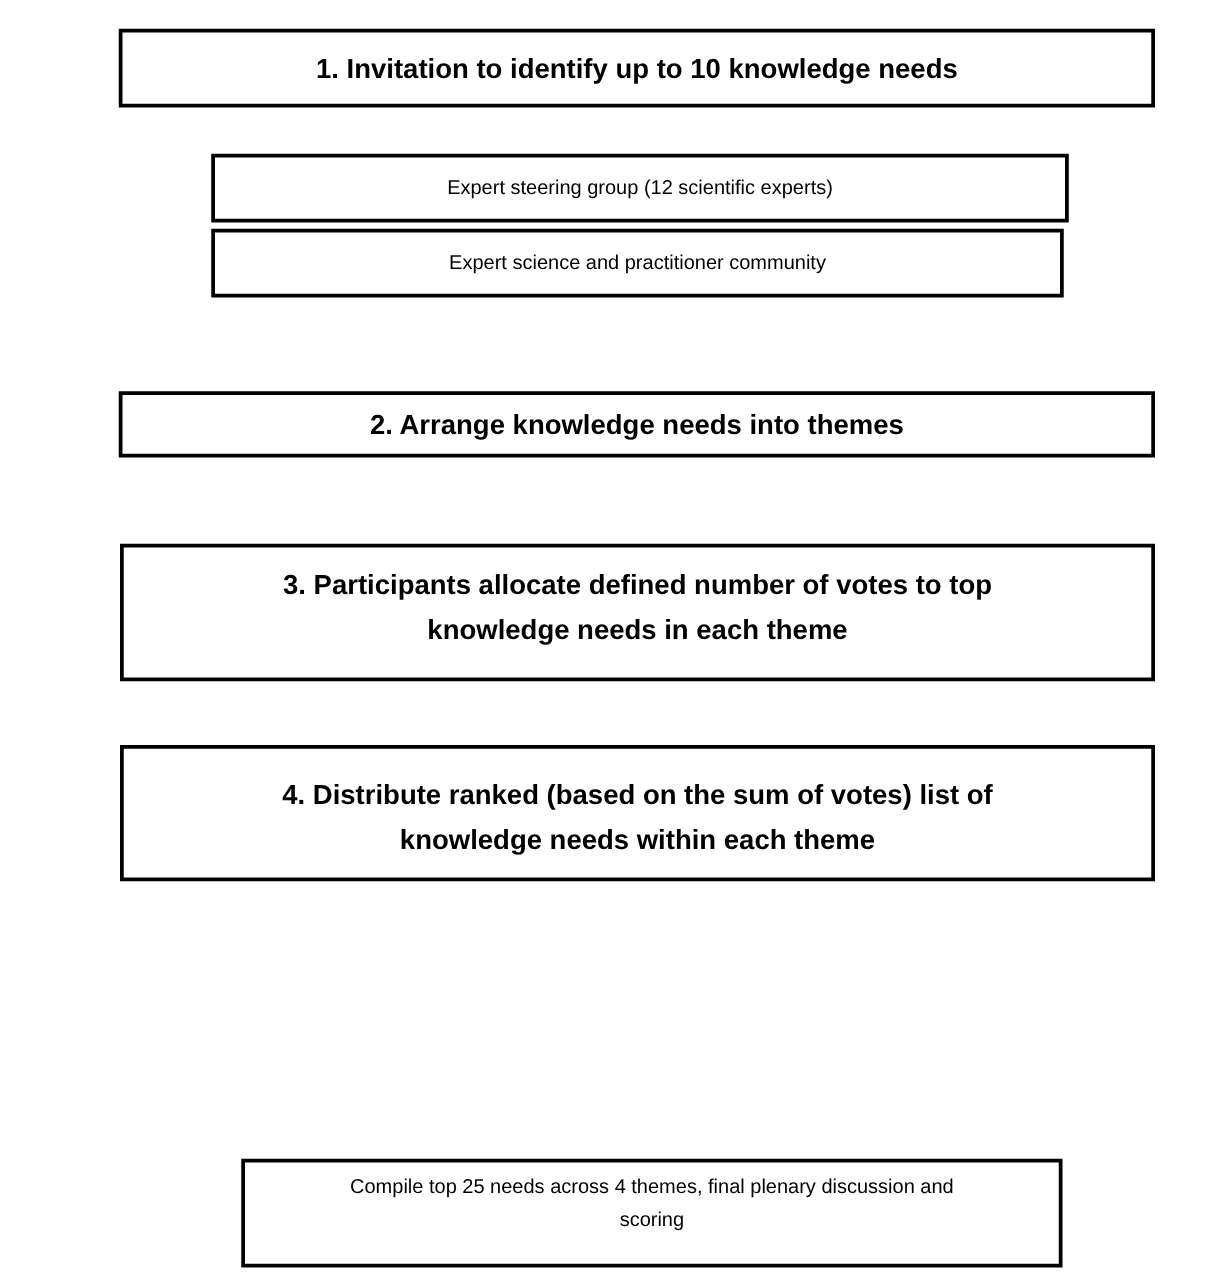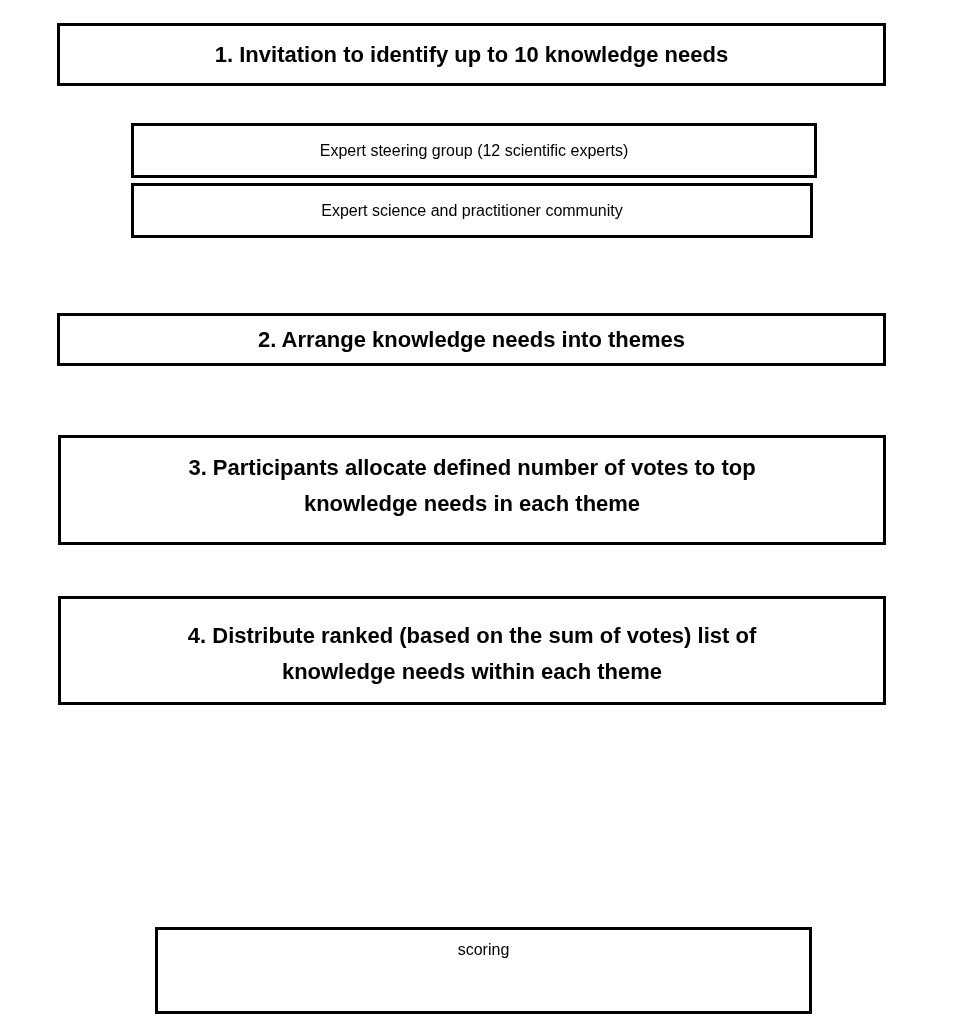--- a/index.html
+++ b/index.html
@@ -21,20 +21,21 @@
   }
   .box {
     position: absolute;
     background: #ffffff;
     border: 3px solid #000000;
     display: flex;
     flex-direction: column;
     align-items: center;
     justify-content: center;
     text-align: center;
+    margin-left: 38px;
   }
   .box.v-top {
     justify-content: flex-start;
   }
   .main-step {
     font-weight: bold;
     font-size: 22px;
     line-height: 36px;
   }
   .sub-step {
@@ -80,16 +81,17 @@
     <div class="line">knowledge needs in each theme</div>
   </div>
 
   <div class="box main-step v-top" id="box-step-4">
     <div class="line">4. Distribute ranked (based on the sum of votes) list of</div>
     <div class="line">knowledge needs within each theme</div>
   </div>
 
 
   <div class="box sub-step v-top" id="box-sub-compile">
+    <div class="line">Compile top 25 needs across 4 themes, final plenary discussion and</div>
     <div class="line">scoring</div>
   </div>
 
 </div>
 
 </body></html>

